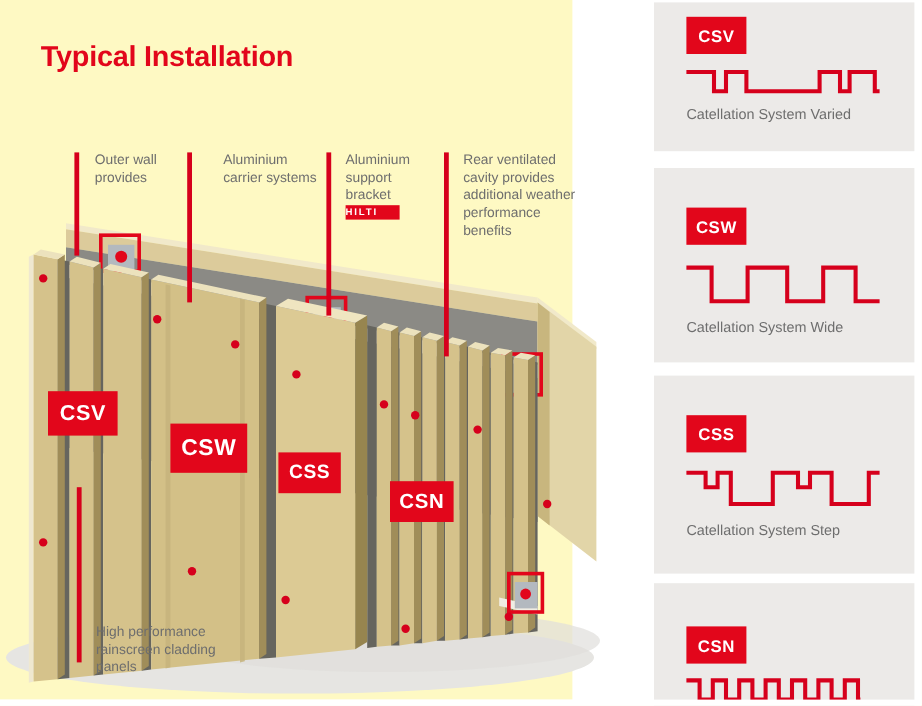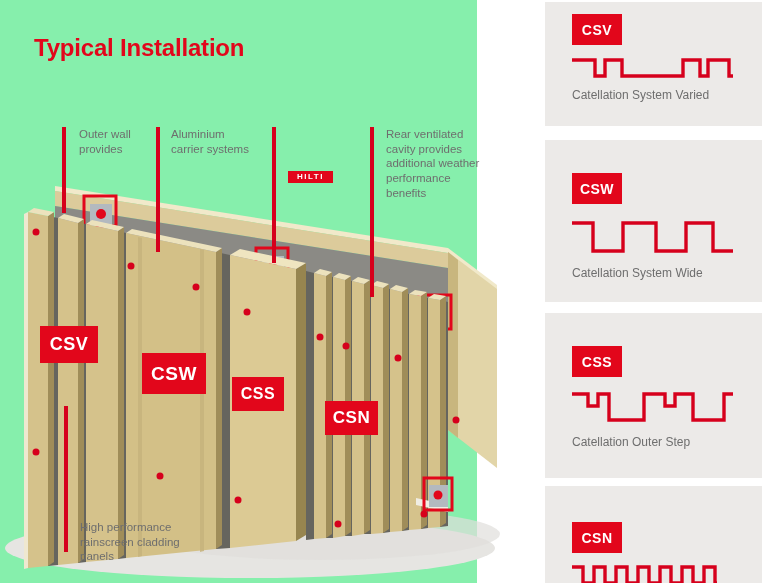--- a/index.html
+++ b/index.html
@@ -1,25 +1,25 @@
 <!DOCTYPE html>
 <html><head>
 <meta charset="utf-8">
 <style>
   html,body{margin:0;padding:0;background:#ffffff;}
   .page{position:relative;width:768px;height:588px;background:#ffffff;overflow:hidden;
         font-family:"Liberation Sans",sans-serif;}
-  .main{position:absolute;left:0;top:0;width:477px;height:583px;background:#86efac;}
+  .main{position:absolute;left:0;top:0;width:477px;height:583px;background:#fef9c3;}
   .illus{position:absolute;left:0;top:0;z-index:1;}
   .page-title{position:absolute;left:34px;top:18px;z-index:3;font-size:24px;font-weight:bold;
         color:#e2061b;letter-spacing:-0.2px;}
   .callout{position:absolute;z-index:3;font-size:11.5px;line-height:1.28;color:#6e6e6e;}
   .leader{position:absolute;z-index:2;width:4px;background:#d6001c;}
   .hilti{position:absolute;z-index:3;left:288px;top:171px;width:45px;height:12px;background:#e2061b;
-        color:#ffffff;font-weight:bold;font-size:8px;letter-spacing:1.5px;text-align:center;
+        color:#ffffff;font-weight:bold;font-size:8px;letter-spacing:1.5px;
         line-height:12px;}
   .diag-badge{position:absolute;z-index:3;background:#e2061b;color:#ffffff;font-weight:bold;
         display:flex;align-items:center;justify-content:center;letter-spacing:0.5px;}
   .sidebar{position:absolute;left:545px;top:0;width:217px;height:588px;z-index:1;}
   .card{position:absolute;left:0;width:217px;background:#eceae8;}
   .card .badge{position:absolute;left:27px;width:50px;height:31px;background:#e2061b;color:#fff;
         font-weight:bold;font-size:14px;display:flex;align-items:center;justify-content:center;
         letter-spacing:0.5px;}
   .card .wave{position:absolute;left:25px;}
   .card .wave path{fill:none;stroke:#d6001c;stroke-width:3.4;}
@@ -163,21 +163,22 @@
 
     <h1 class="page-title">Typical Installation</h1>
 
     <div class="leader" style="left:62px;top:127px;height:86px"></div>
     <div class="leader" style="left:156px;top:127px;height:125px"></div>
     <div class="leader" style="left:272px;top:127px;height:136px"></div>
     <div class="leader" style="left:370px;top:127px;height:170px"></div>
     <div class="leader" style="left:64px;top:406px;height:146px"></div>
 
     <div class="callout" style="left:79px;top:127px;width:62px">Outer wall provides</div>
-    <div class="callout" style="left:171px;top:127px;width:88px">Aluminium carrier systems</div>
+    <div class="callout" style="left:186px;top:127px;width:88px">Aluminium carrier systems</div>
+    <div class="callout" style="left:288px;top:127px;width:70px">Aluminium support bracket</div>
     <div class="hilti">HILTI</div>
     <div class="callout" style="left:386px;top:127px;width:108px">Rear ventilated cavity provides additional weather performance benefits</div>
     <div class="callout" style="left:80px;top:520px;width:118px">High performance rainscreen cladding panels</div>
 
     <div class="diag-badge" style="left:40px;top:326px;width:58px;height:37px;font-size:18px">CSV</div>
     <div class="diag-badge" style="left:142px;top:353px;width:64px;height:41px;font-size:19px">CSW</div>
     <div class="diag-badge" style="left:232px;top:377px;width:52px;height:34px;font-size:16px">CSS</div>
     <div class="diag-badge" style="left:325px;top:401px;width:53px;height:34px;font-size:17px">CSN</div>
   </div>
 
@@ -197,21 +198,21 @@
         <path d="M2,3 H23 V31 H53 V3 H86 V31 H116 V3 H143 V31 H163"></path>
       </svg>
       <div class="caption" style="top:126px">Catellation System Wide</div>
     </section>
 
     <section class="card" style="top:313px;height:165px">
       <div class="badge" style="top:33px">CSS</div>
       <svg class="wave" style="top:78px" width="165" height="32" viewBox="0 0 165 32">
         <path d="M2,3 H18 V15 H28 V3 H39 V29 H74 V3 H95 V15 H105 V3 H123 V29 H154 V3 H163"></path>
       </svg>
-      <div class="caption" style="top:122px">Catellation Outer Step</div>
+      <div class="caption" style="top:122px">Catellation System Step</div>
     </section>
 
     <section class="card" style="top:486px;height:102px">
       <div class="badge" style="top:36px">CSN</div>
       <svg class="wave" style="top:78px" width="148" height="22" viewBox="0 0 148 22">
         <path d="M2,3 H13 V19 H24 V3 H35 V19 H46 V3 H57 V19 H68 V3 H79 V19 H90 V3 H101 V19 H112 V3 H123 V19 H134 V3 H145 V19 H147"></path>
       </svg>
       <div class="caption" style="top:100px"></div>
     </section>
   </aside>

